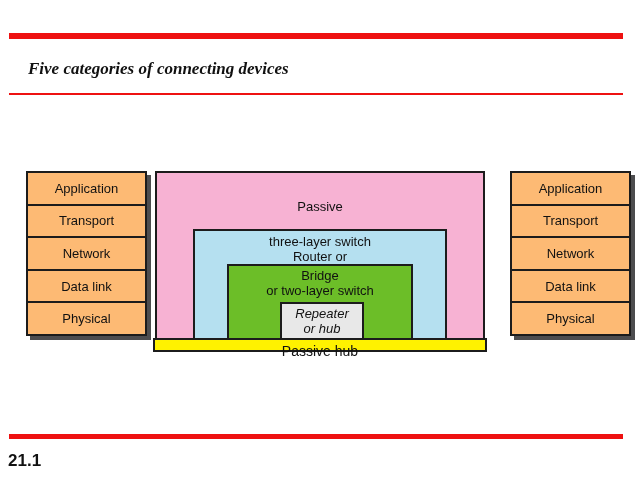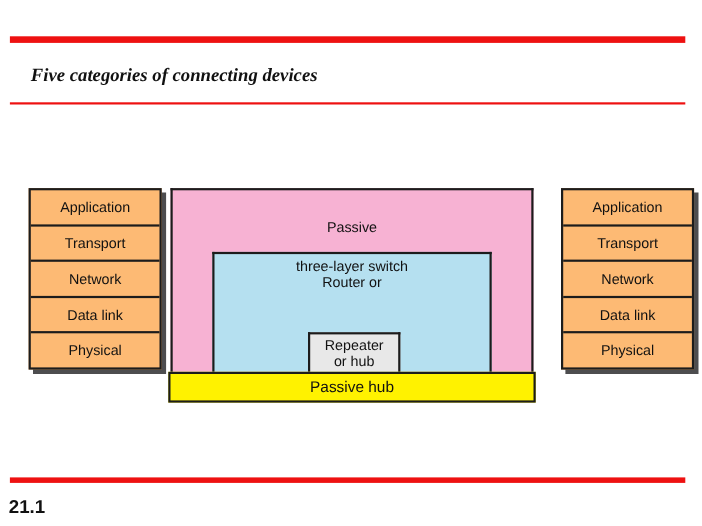--- a/index.html
+++ b/index.html
@@ -99,25 +99,26 @@
     left: 227px; top: 264px;
     width: 186px; height: 74px;
     background: var(--bridge-green, #6cbe28);
     padding-top: 2px;
   }
   .repeater-box {
     left: 280px; top: 302px;
     width: 84px; height: 36px;
     background: var(--repeater-gray, #e8e8e8);
     padding-top: 2px;
+    font-style: italic;
   }
   .passive-bar {
     position: absolute;
     left: 153px; top: 338px;
-    width: 334px; height: 28px;
+    width: 334px; height: 14px;
     background: var(--passive-hub-yellow, #fff200);
     border: 2px solid #1c1c1c;
     box-sizing: border-box;
     text-align: center;
     font-size: 14px;
     line-height: 23px;
     color: #111111;
   }
 </style>
 </head>
@@ -149,20 +150,24 @@
 
   <div class="dev-box gateway-box">
     <div>Passive</div>
   </div>
 
   <div class="dev-box router-box">
     <div>three-layer switch</div>
     <div>Router or</div>
   </div>
 
+  <div class="dev-box bridge-box">
+    <div>Bridge</div>
+    <div>or two-layer switch</div>
+  </div>
 
   <div class="dev-box repeater-box">
     <div>Repeater</div>
     <div>or hub</div>
   </div>
 
   <div class="passive-bar">
     <span>Passive hub</span>
   </div>
 

